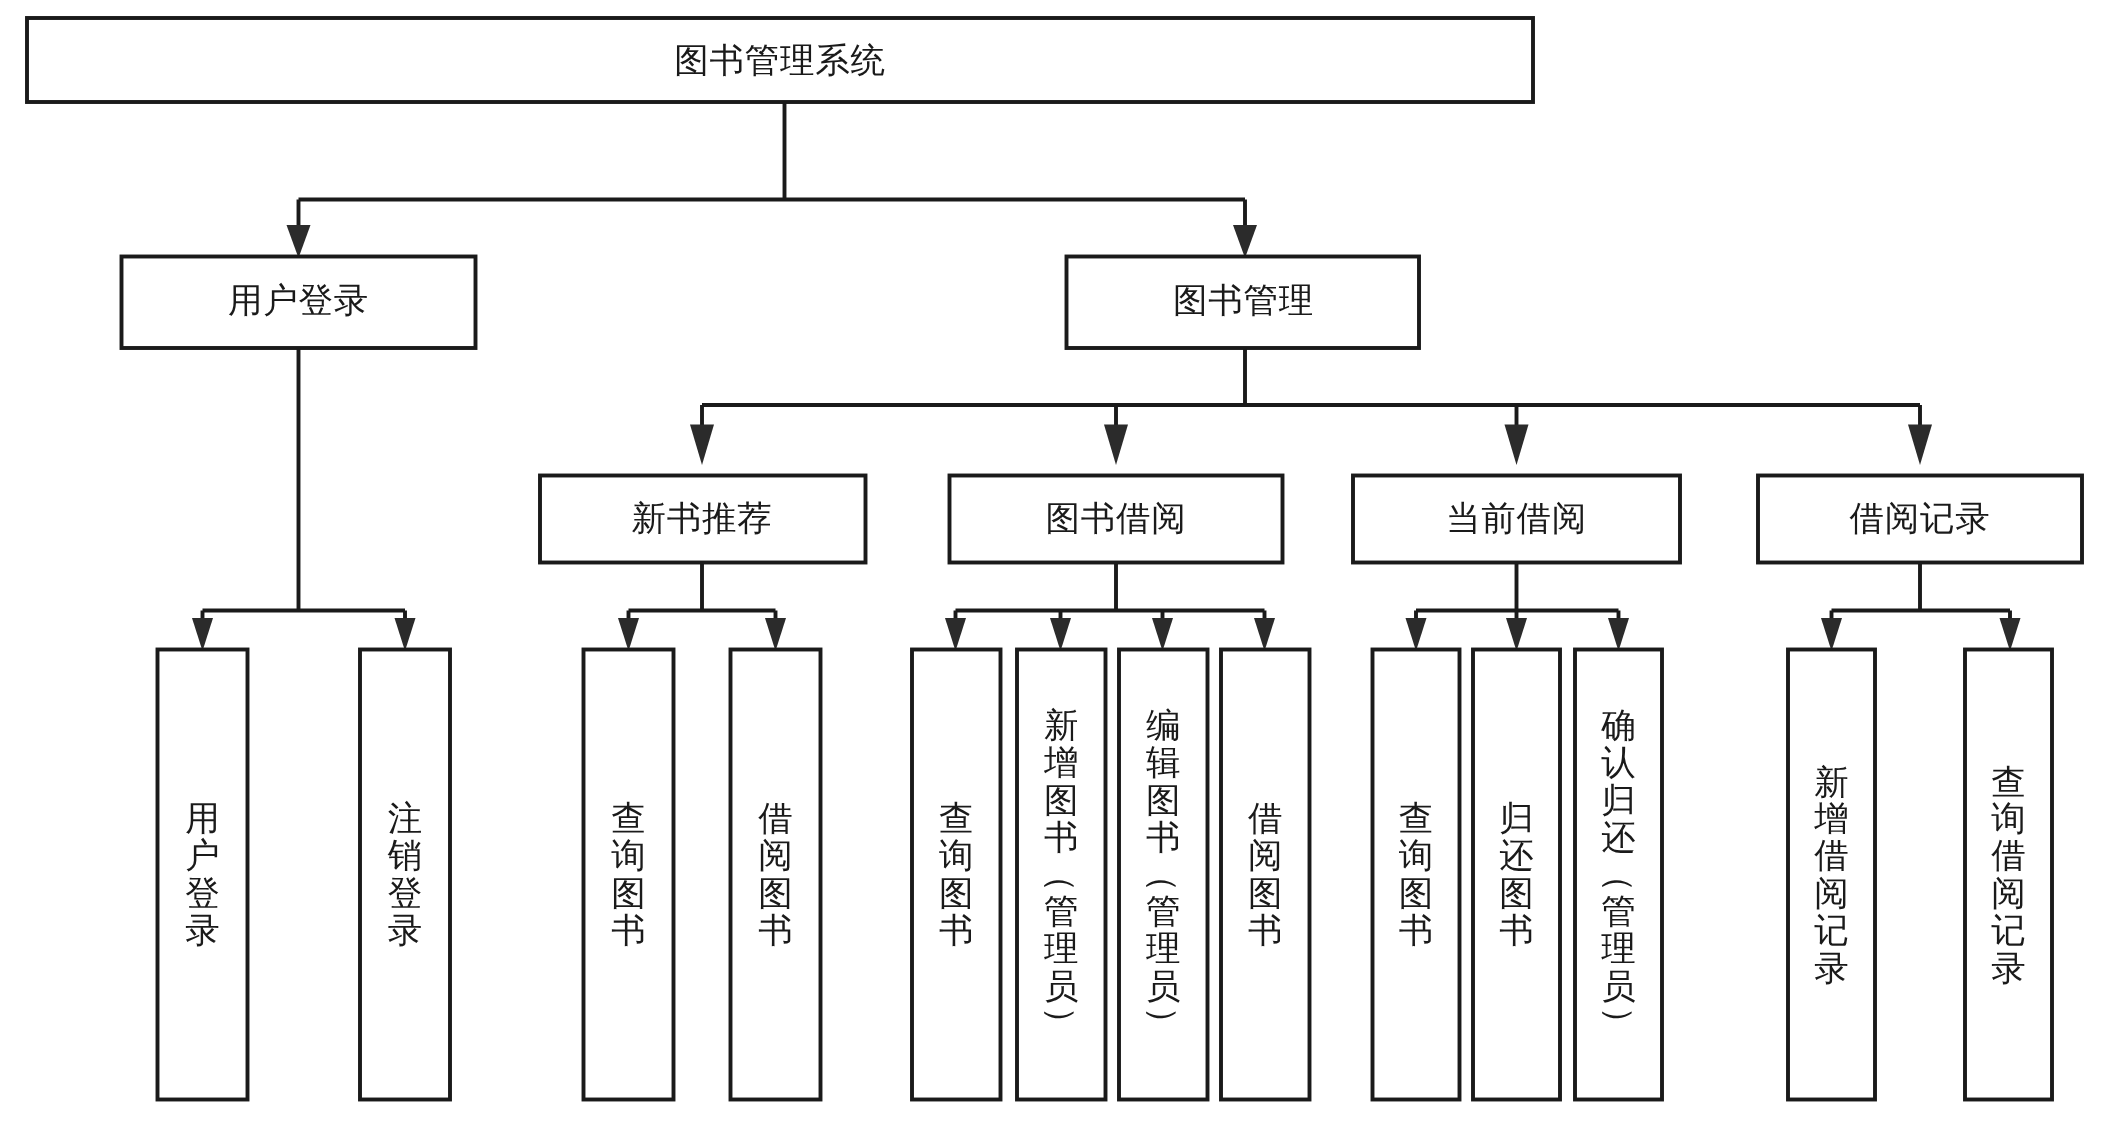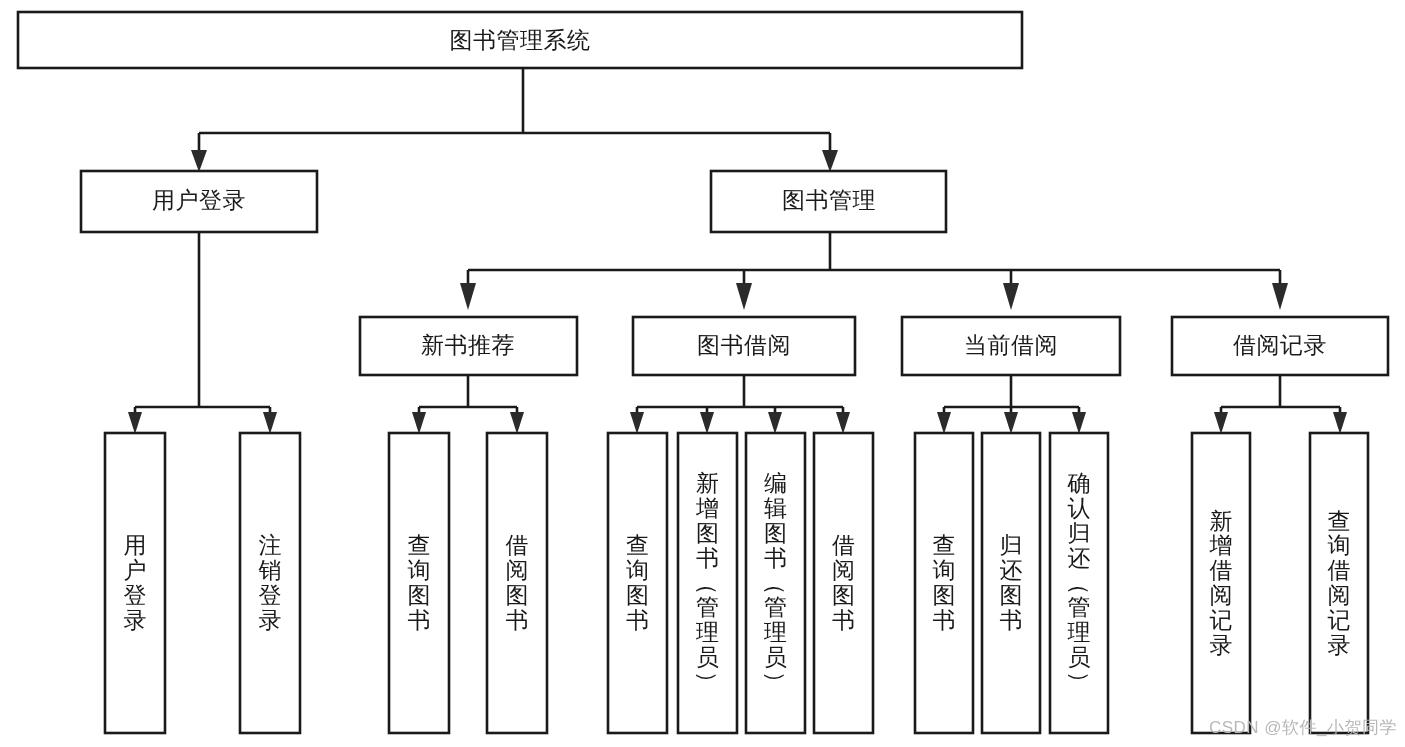--- a/index.html
+++ b/index.html
@@ -287,14 +287,13 @@
     </div>
   <div class="vert-text-wrap" style="left:1310px; top:433px; width:58px; height:300px;">
       <span class="vchar">查</span>
       <span class="vchar">询</span>
       <span class="vchar">借</span>
       <span class="vchar">阅</span>
       <span class="vchar">记</span>
       <span class="vchar">录</span>
     </div>
 
-  <div class="watermark">CSDN @软件_小贺同学</div>
 </div>
 
 </body></html>

